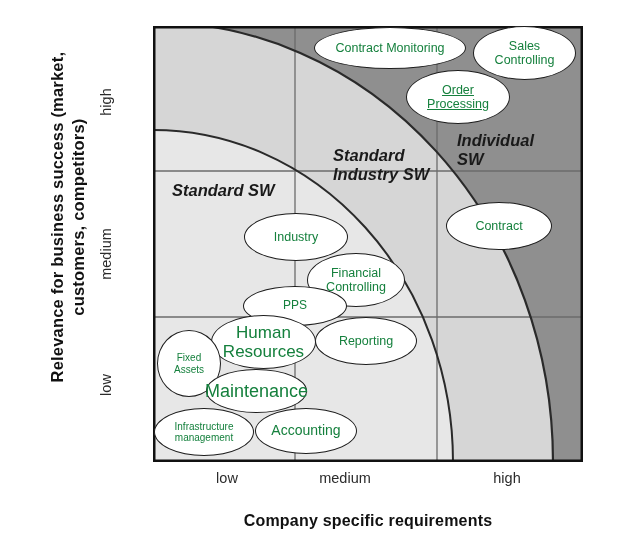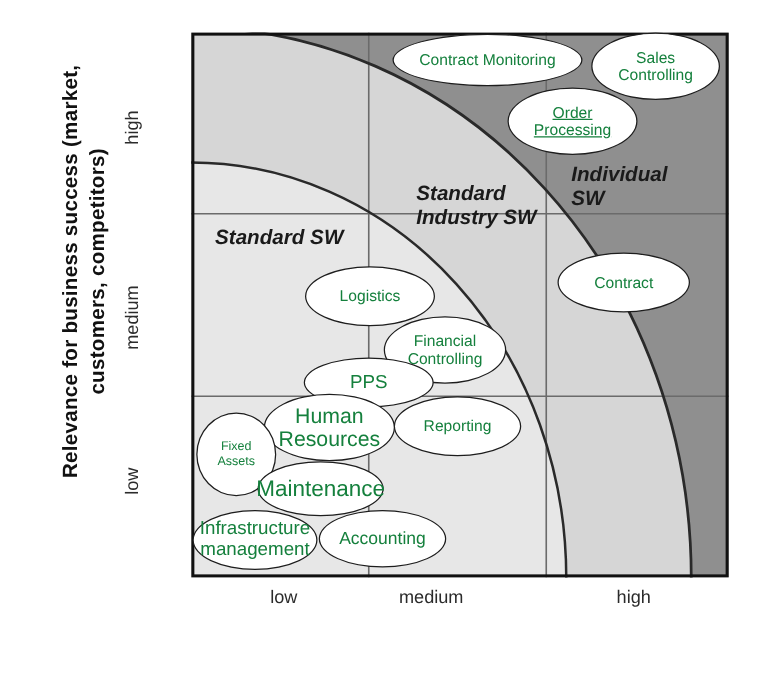--- a/index.html
+++ b/index.html
@@ -170,33 +170,34 @@
   <div class="region-label" id="region-standard-industry">Standard
 Industry SW</div>
 
   <div id="bubble-layer">
       <div class="bubble" style="left: 314px; top: 27px; width: 152px; height: 42px; font-size: 12.5px;">Contract Monitoring</div>
       <div class="bubble" style="left: 473px; top: 26px; width: 103px; height: 54px; font-size: 12.5px;">Sales
 Controlling</div>
       <div class="bubble" style="left: 406px; top: 70px; width: 104px; height: 54px; font-size: 12.5px; text-decoration: underline;">Order
 Processing</div>
       <div class="bubble" style="left: 446px; top: 202px; width: 106px; height: 48px; font-size: 12.5px;">Contract</div>
-      <div class="bubble" style="left: 244px; top: 213px; width: 104px; height: 48px; font-size: 12.5px;">Logistics</div>
+      <div class="bubble" style="left: 244px; top: 213px; width: 104px; height: 48px; font-size: 12.5px;">Industry</div>
       <div class="bubble" style="left: 307px; top: 253px; width: 98px; height: 54px; font-size: 12.5px;">Financial
 Controlling</div>
-      <div class="bubble" style="left: 243px; top: 286px; width: 104px; height: 40px; font-size: 15px;">PPS</div>
+      <div class="bubble" style="left: 243px; top: 286px; width: 104px; height: 40px; font-size: 12px;">PPS</div>
       <div class="bubble" style="left: 315px; top: 317px; width: 102px; height: 48px; font-size: 12.5px;">Reporting</div>
       <div class="bubble" style="left: 211px; top: 315px; width: 105px; height: 54px; font-size: 17px;">Human
 Resources</div>
       <div class="bubble" style="left: 157px; top: 330px; width: 64px; height: 67px; font-size: 10px;">Fixed
 Assets</div>
       <div class="bubble" style="left: 206px; top: 369px; width: 101px; height: 44px; font-size: 18px;">Maintenance</div>
       <div class="bubble" style="left: 255px; top: 408px; width: 102px; height: 46px; font-size: 14px;">Accounting</div>
-      <div class="bubble" style="left: 154px; top: 408px; width: 100px; height: 48px; font-size: 15px;">Infrastructure
+      <div class="bubble" style="left: 154px; top: 408px; width: 100px; height: 48px; font-size: 10px;">Infrastructure
 management</div>
     </div>
 
   <div class="tick tick-x" id="tick-x-low">low</div>
   <div class="tick tick-x" id="tick-x-medium">medium</div>
   <div class="tick tick-x" id="tick-x-high">high</div>
 
+  <div class="axis-title" id="x-axis-title">Company specific requirements</div>
 
 </div>
 
 </body></html>

